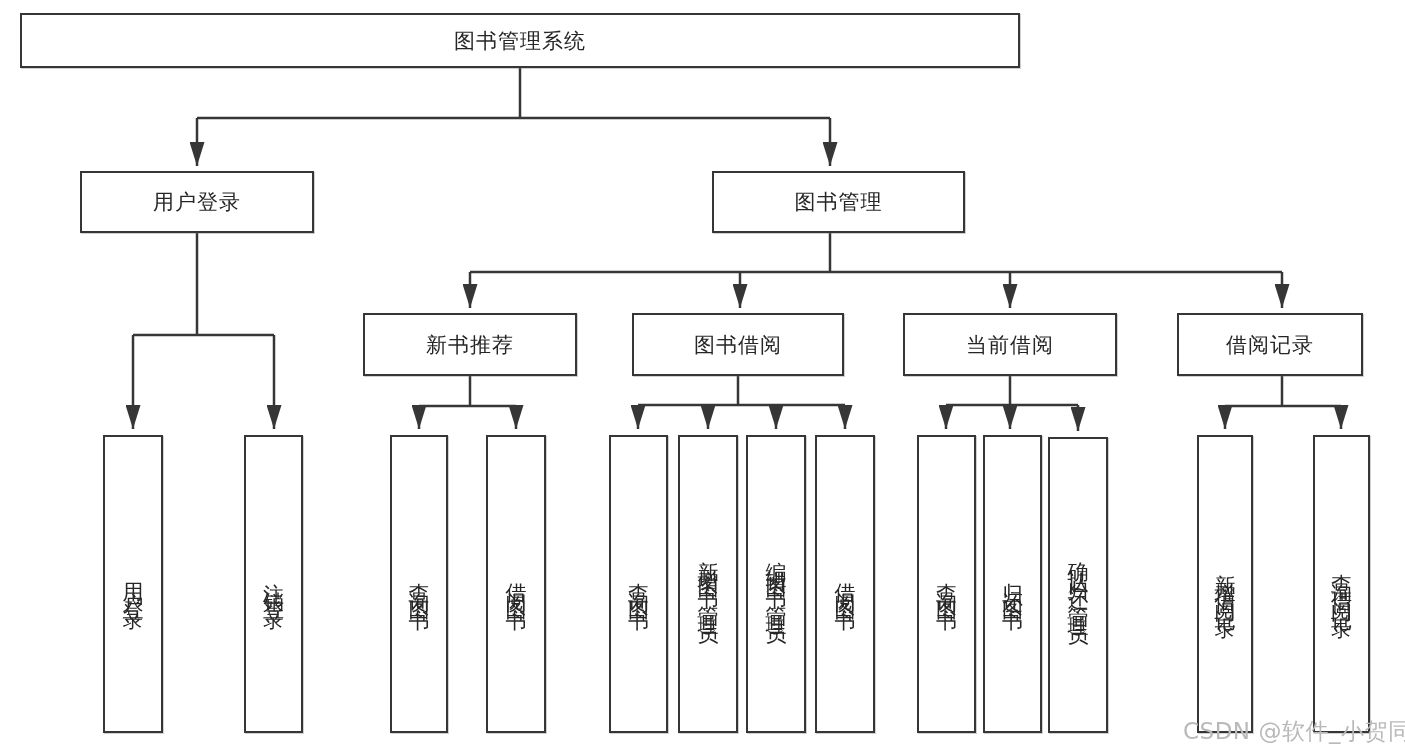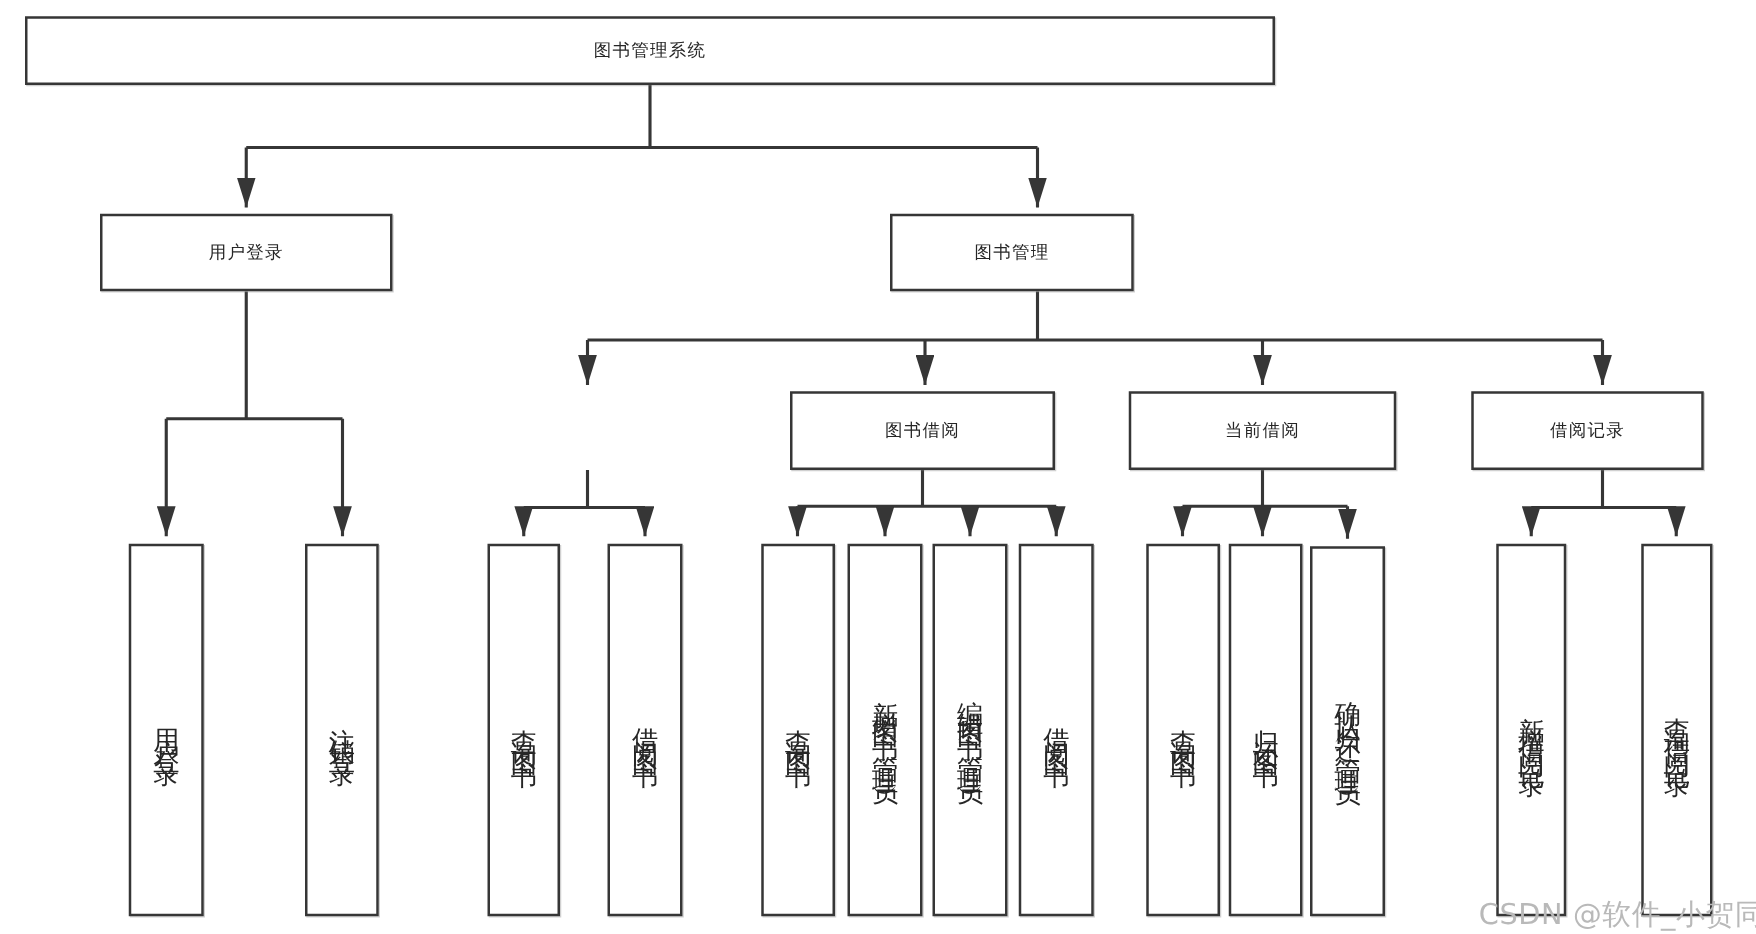--- a/index.html
+++ b/index.html
@@ -17,21 +17,21 @@
     width: 1405px; height: 747px;
   }
   .hbox {
     position: absolute;
     box-sizing: border-box;
     border: 2.5px solid #363636;
     background: #ffffff;
     display: flex;
     align-items: center;
     justify-content: center;
-    font-size: 14px;
+    font-size: 21px;
     letter-spacing: 1px;
     color: #262626;
     box-shadow: 1px 1px 0 rgba(120,120,120,0.35);
   }
   .vbox {
     position: absolute;
     box-sizing: border-box;
     border: 2.5px solid #363636;
     background: #ffffff;
     display: flex;
@@ -120,22 +120,23 @@
       <path class="edge" d="M1282,376 V406"></path>
       <path class="edge" d="M1225,406 H1341"></path>
       <path class="edge" d="M1225,406 V429" marker-end="url(#arrowhead)"></path>
       <path class="edge" d="M1341,406 V429" marker-end="url(#arrowhead)"></path>
     </g>
   </svg>
 
   <div class="hbox" style="left:20px; top:13px; width:1000px; height:55px;">图书管理系统</div>
 
   <div class="hbox" style="left:80px; top:171px; width:234px; height:62px;">用户登录</div>
-  <div class="hbox" style="left:712px; top:171px; width:195px; height:62px;">图书管理</div>
+  <div class="hbox" style="left:712px; top:171px; width:253px; height:62px;">图书管理</div>
 
+  <div class="hbox" style="left:363px; top:313px; width:214px; height:63px;">新书推荐</div>
   <div class="hbox" style="left:632px; top:313px; width:212px; height:63px;">图书借阅</div>
   <div class="hbox" style="left:903px; top:313px; width:214px; height:63px;">当前借阅</div>
   <div class="hbox" style="left:1177px; top:313px; width:186px; height:63px;">借阅记录</div>
 
   <div class="vbox" style="left:103px; top:435px; width:60px; height:298px;">用户登录</div>
   <div class="vbox" style="left:244px; top:435px; width:59px; height:298px;">注销登录</div>
 
   <div class="vbox" style="left:390px; top:435px; width:58px; height:298px;">查询图书</div>
   <div class="vbox" style="left:486px; top:435px; width:60px; height:298px;">借阅图书</div>
 

